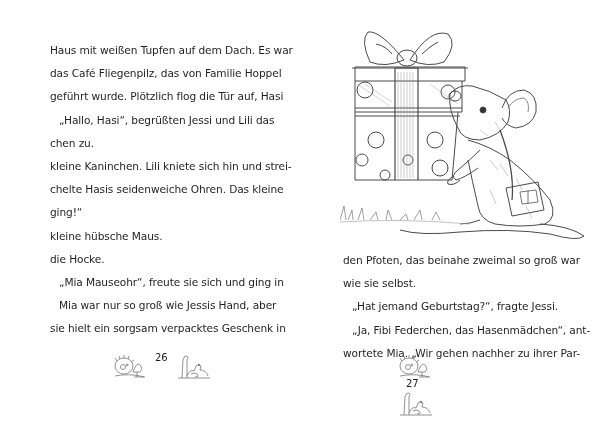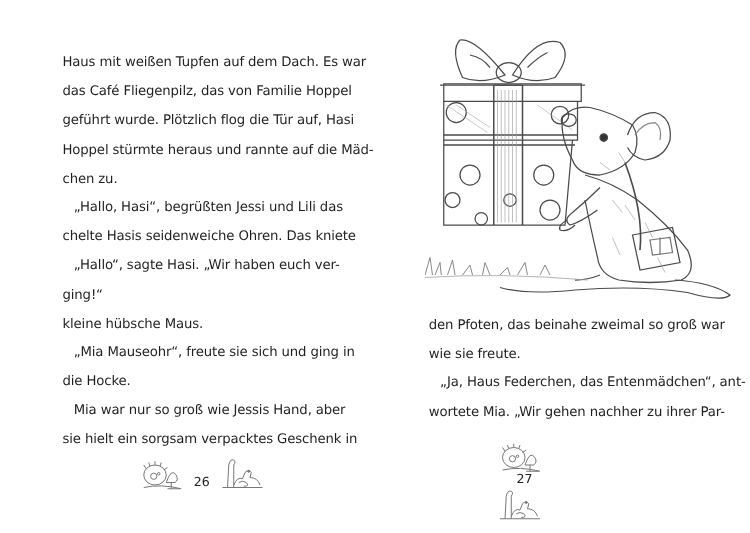--- a/index.html
+++ b/index.html
@@ -6,44 +6,43 @@
     html, body { width: 600px; height: 426px; background: #ffffff; overflow: hidden; }
     body { position: relative; font-family: "DejaVu Sans", sans-serif; color: #1f1f1f; }
     .page { position: absolute; top: 0; height: 348px; padding-left: 31px; }
     .page-left { left: 0; width: 300px; }
     .page-right { left: 300px; width: 300px; }
     .text-block { position: absolute; font-size: 10.6px; line-height: 23.2px; letter-spacing: -0.1px; }
     .page-left .text-block { left: 50px; top: 39px; width: 250px; }
     .page-right .text-block { left: 43px; top: 249px; width: 250px; }
     .line { white-space: nowrap; height: 23.2px; }
     .indent { padding-left: 9px; }
-    .footer { position: absolute; top: 352px; height: 40px; display: flex; align-items: flex-end; }
+    .footer { position: absolute; top: 352px; height: 40px; display: flex; align-items: flex-start; }
     .page-left .footer { left: 113px; }
     .page-right .footer { left: 98px; flex-direction: column; }
     .page-num { font-size: 10px; margin: 0 8px; color: #222; }
     .deco svg { display: block; }
     .illustration { position: absolute; left: 40px; top: 10px; width: 250px; height: 236px; }
   </style>
 </head>
 <body>
 
 <div class="page page-left">
   <div class="text-block">
     <div class="line">Haus mit weißen Tupfen auf dem Dach. Es war</div>
     <div class="line">das Café Fliegenpilz, das von Familie Hoppel</div>
     <div class="line">geführt wurde. Plötzlich flog die Tür auf, Hasi</div>
-    <div class="line">Hoppel stürmte heraus und rannte auf die Mäd-</div>
+    <div class="line indent">„Hallo, Hasi“, begrüßten Jessi und Lili das</div>
     <div class="line">chen zu.</div>
-    <div class="line indent">„Hallo, Hasi“, begrüßten Jessi und Lili das</div>
-    <div class="line">chelte Hasis seidenweiche Ohren. Das kniete</div>
-    <div class="line indent">„Hallo“, sagte Hasi. „Wir haben euch ver-</div>
+    <div class="line">kleine Kaninchen. Lili kniete sich hin und strei-</div>
+    <div class="line">chelte Hasis seidenweiche Ohren. Das kleine</div>
     <div class="line">ging!“</div>
     <div class="line">kleine hübsche Maus.</div>
+    <div class="line">die Hocke.</div>
     <div class="line indent">„Mia Mauseohr“, freute sie sich und ging in</div>
-    <div class="line">die Hocke.</div>
     <div class="line indent">Mia war nur so groß wie Jessis Hand, aber</div>
     <div class="line">sie hielt ein sorgsam verpacktes Geschenk in</div>
   </div>
 
   <div class="footer">
     <span class="deco">
       <svg width="34" height="26" viewBox="0 0 34 26" fill="none" stroke="#777" stroke-width="0.8">
         <ellipse cx="11" cy="14" rx="9" ry="8"></ellipse>
         <path d="M4 9 L2 6 M7 7 L6 4 M11 6 L11 3 M15 7 L16 4 M18 10 L21 8"></path>
         <circle cx="10" cy="15" r="2.5"></circle>
@@ -119,22 +118,23 @@
 
       <path d="M0 210 L4 196 L6 210 M8 210 L12 200 L13 210 M18 210 L22 198 L24 210 M30 210 L36 202 L38 210 M46 210 L48 200 L52 210 M60 210 L66 204 L68 210 M74 210 L80 200 L82 210 M92 210 L96 202 L100 210" stroke="#777" stroke-width="0.7"></path>
       <path d="M0 212 Q60 208 130 214" stroke="#999" stroke-width="0.6"></path>
 
       <path d="M150 150 L158 160 M160 154 L168 166 M176 168 L182 180 M150 180 L156 194 M186 196 L192 208 M140 120 L148 126 M155 112 L160 120" stroke="#999" stroke-width="0.5"></path>
     </svg>
   </div>
 
   <div class="text-block">
     <div class="line">den Pfoten, das beinahe zweimal so groß war</div>
-    <div class="line">wie sie freute.</div>
-    <div class="line indent">„Ja, Haus Federchen, das Entenmädchen“, ant-</div>
+    <div class="line">wie sie selbst.</div>
+    <div class="line indent">„Hat jemand Geburtstag?“, fragte Jessi.</div>
+    <div class="line indent">„Ja, Fibi Federchen, das Hasenmädchen“, ant-</div>
     <div class="line">wortete Mia. „Wir gehen nachher zu ihrer Par-</div>
   </div>
 
   <div class="footer">
     <span class="deco">
       <svg width="34" height="26" viewBox="0 0 34 26" fill="none" stroke="#777" stroke-width="0.8">
         <ellipse cx="11" cy="14" rx="9" ry="8"></ellipse>
         <path d="M4 9 L2 6 M7 7 L6 4 M11 6 L11 3 M15 7 L16 4 M18 10 L21 8"></path>
         <circle cx="10" cy="15" r="2.5"></circle>
         <circle cx="14" cy="13" r="1"></circle>

